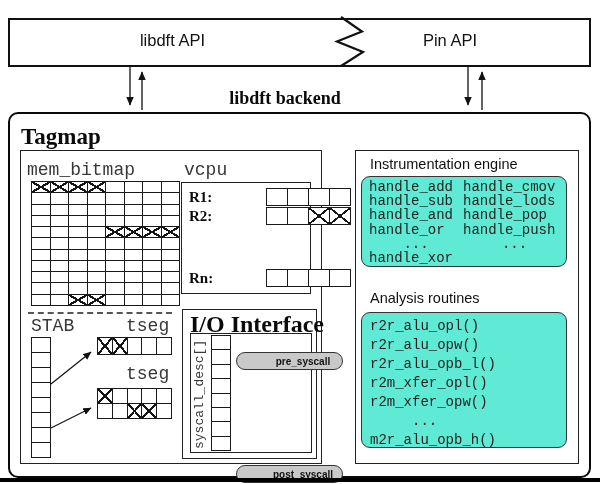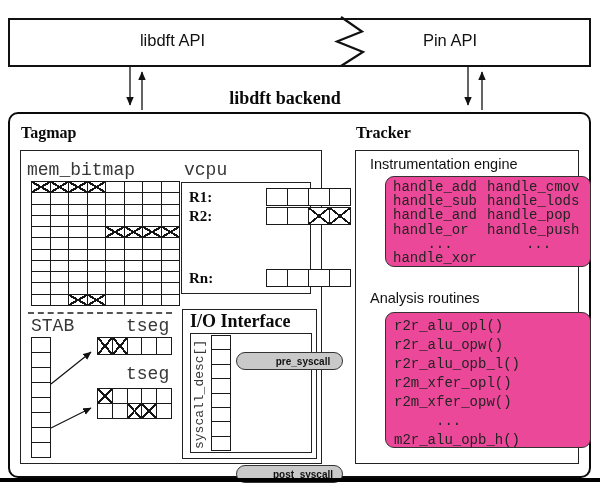--- a/index.html
+++ b/index.html
@@ -11,21 +11,21 @@
   .api-box{left:8px;top:18px;width:579px;height:45px;border:2.2px solid #111;background:#fff;}
   .api-label{top:31px;font-size:16.5px;color:#111;text-align:center;}
   .api-left{left:110px;width:125px;}
   .api-right{left:395px;width:110px;}
 
   .backend-label{left:200px;top:88px;width:170px;text-align:center;
     font-family:"Liberation Serif",serif;font-weight:bold;font-size:18px;color:#0a0a0a;}
 
   
   .backend-box{left:8px;top:112px;width:579px;height:362px;border:2.4px solid #0a0a0a;border-radius:10px;background:#fff;}
-  .section-title{font-family:"Liberation Serif",serif;font-weight:bold;font-size:16px;color:#0a0a0a;}
+  .section-title{font-family:"Liberation Serif",serif;font-weight:bold;font-size:23px;color:#0a0a0a;}
   .tagmap-title{left:21px;top:124px;}
   .tracker-title{left:356px;top:124px;}
 
   .tagmap-box{left:20px;top:150px;width:300px;height:312px;border:1.6px solid #222;}
   .tracker-box{left:355px;top:150px;width:222px;height:312px;border:1.6px solid #222;}
 
   .monolabel{font-family:"Liberation Mono",monospace;font-size:18px;color:#383838;white-space:pre;}
   .mem-bitmap-label{left:27px;top:160px;}
   .vcpu-label{left:184px;top:160px;}
   .stab-label{left:31px;top:316px;}
@@ -47,36 +47,36 @@
   .dashed-divider{left:28px;top:312px;width:144px;height:0;border-top:2px dashed #555;}
 
   
   .vcpu-box{left:181px;top:182px;width:128px;height:110px;border:1.6px solid #222;}
   .reg-row{position:absolute;left:7px;display:flex;align-items:center;gap:48px;}
   .reg-label{font-family:"Liberation Serif",serif;font-weight:bold;font-size:15px;color:#0a0a0a;width:29px;}
   .reg-grid{width:84px;height:17px;display:grid;}
 
   
   .io-box{left:182px;top:309px;width:133px;height:148px;border:1.6px solid #222;background:#fff;}
-  .io-title{left:190px;top:311px;font-size:18px;}
+  .io-title{left:190px;top:311px;font-size:24px;}
   .io-inner-box{left:190px;top:333px;width:120px;height:118px;border:1.3px solid #222;}
   .syscall-label{left:192px;top:336px;width:113px;font-family:"Liberation Mono",monospace;
     font-size:13px;color:#383838;transform-origin:0 0;transform:rotate(-90deg) translateX(-113px);
     white-space:nowrap;}
   .syscall-column{left:211px;top:335px;width:19px;height:115px;}
   .pill{width:78px;height:16px;border:1.5px solid #333;border-radius:9px;background:#c9c9c9;
     display:flex;align-items:center;justify-content:center;font-size:10px;font-weight:bold;color:#111;padding-left:27px;}
   .pill-pre{left:236px;top:352px;}
   .pill-post{left:236px;top:420px;margin-top:45px;}
 
   
   .subsection-label{font-size:14.5px;color:#111;margin-left:6px;}
   .instr-label{left:364px;top:156px;}
   .analysis-label{left:364px;top:290px;}
-  .grayblock{background:#ec4899;border:1.6px solid #333;border-radius:9px;margin-left:24px;}
+  .grayblock{background:#5eead4;border:1.6px solid #333;border-radius:9px;}
   .instr-gray{left:361px;top:176px;width:206px;height:91px;padding-top:3px;box-sizing:border-box;}
   .h-row{display:grid;grid-template-columns:94px auto;padding-left:7px;
     font-family:"Liberation Mono",monospace;font-size:14px;line-height:14.2px;color:#232323;white-space:pre;}
   .h-row span.dots{text-align:center;}
   .analysis-gray{left:361px;top:312px;width:206px;height:136px;padding-top:4px;box-sizing:border-box;}
   .a-line{font-family:"Liberation Mono",monospace;font-size:14px;line-height:19px;color:#232323;
     padding-left:8px;white-space:pre;}
   .a-line.dots{padding-left:50px;}
 
   .bottom-rule{left:0;top:478px;width:600px;height:4px;background:#000;}
@@ -89,21 +89,20 @@
 <div id="canvas">
 
   <div class="abs api-box"></div>
   <div class="abs api-label api-left">libdft API</div>
   <div class="abs api-label api-right">Pin API</div>
 
   <div class="abs backend-label">libdft backend</div>
 
   <div class="abs backend-box"></div>
   <div class="abs section-title tagmap-title">Tagmap</div>
-  <div class="abs section-title tracker-title">Tracker</div>
 
   <div class="abs tagmap-box"></div>
   <div class="abs monolabel mem-bitmap-label">mem_bitmap</div>
   <div class="abs gridbox mem-bitmap-grid" style="display: grid; grid-template-columns: repeat(8, 1fr); grid-template-rows: repeat(11, 1fr);">
       <div class="cell x"></div>
       <div class="cell x"></div>
       <div class="cell x"></div>
       <div class="cell x"></div>
       <div class="cell"></div>
       <div class="cell"></div>

